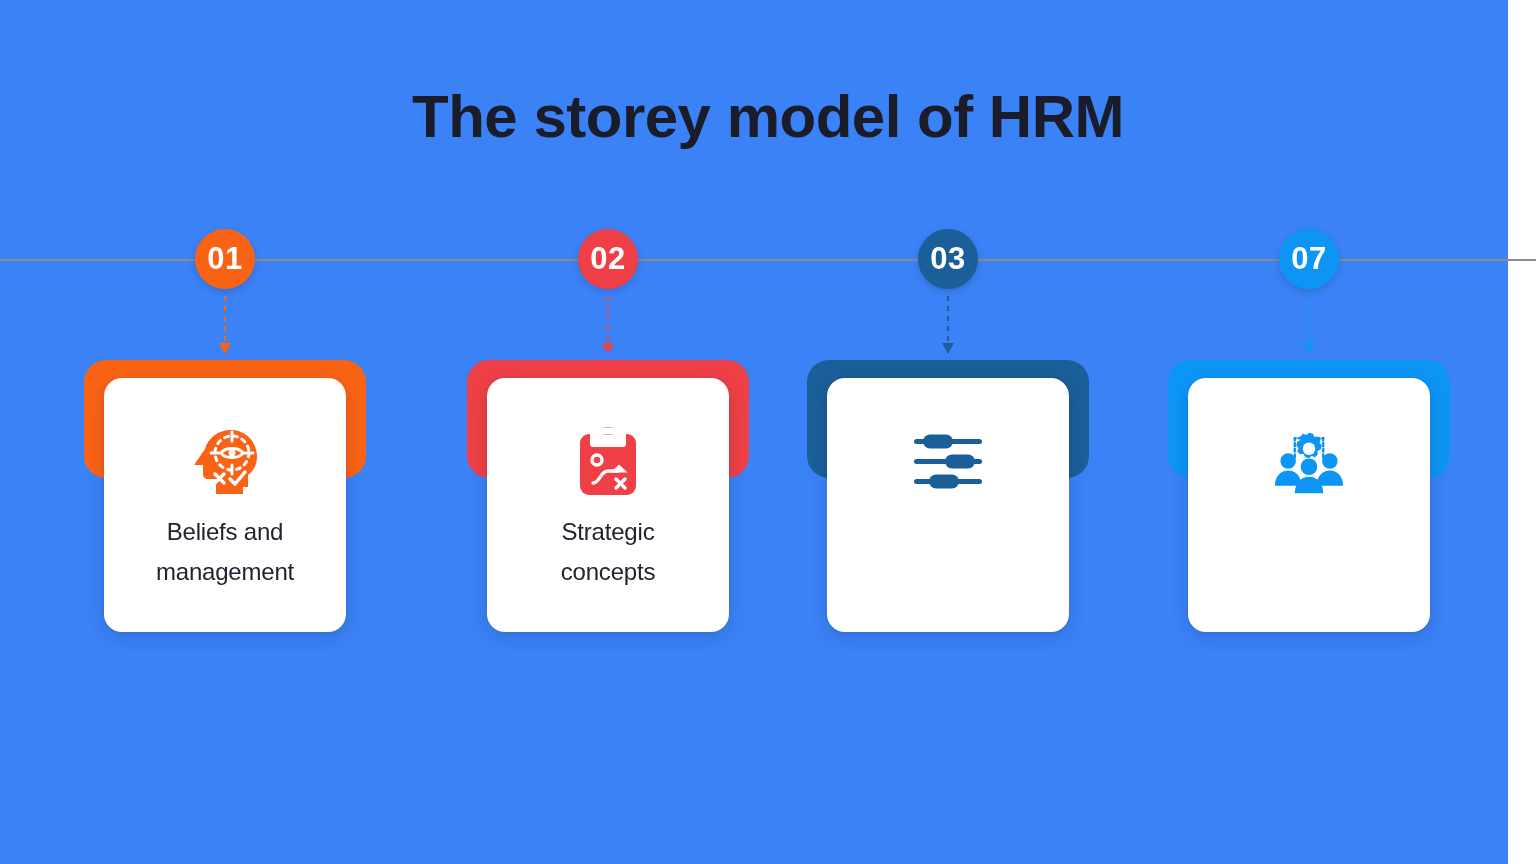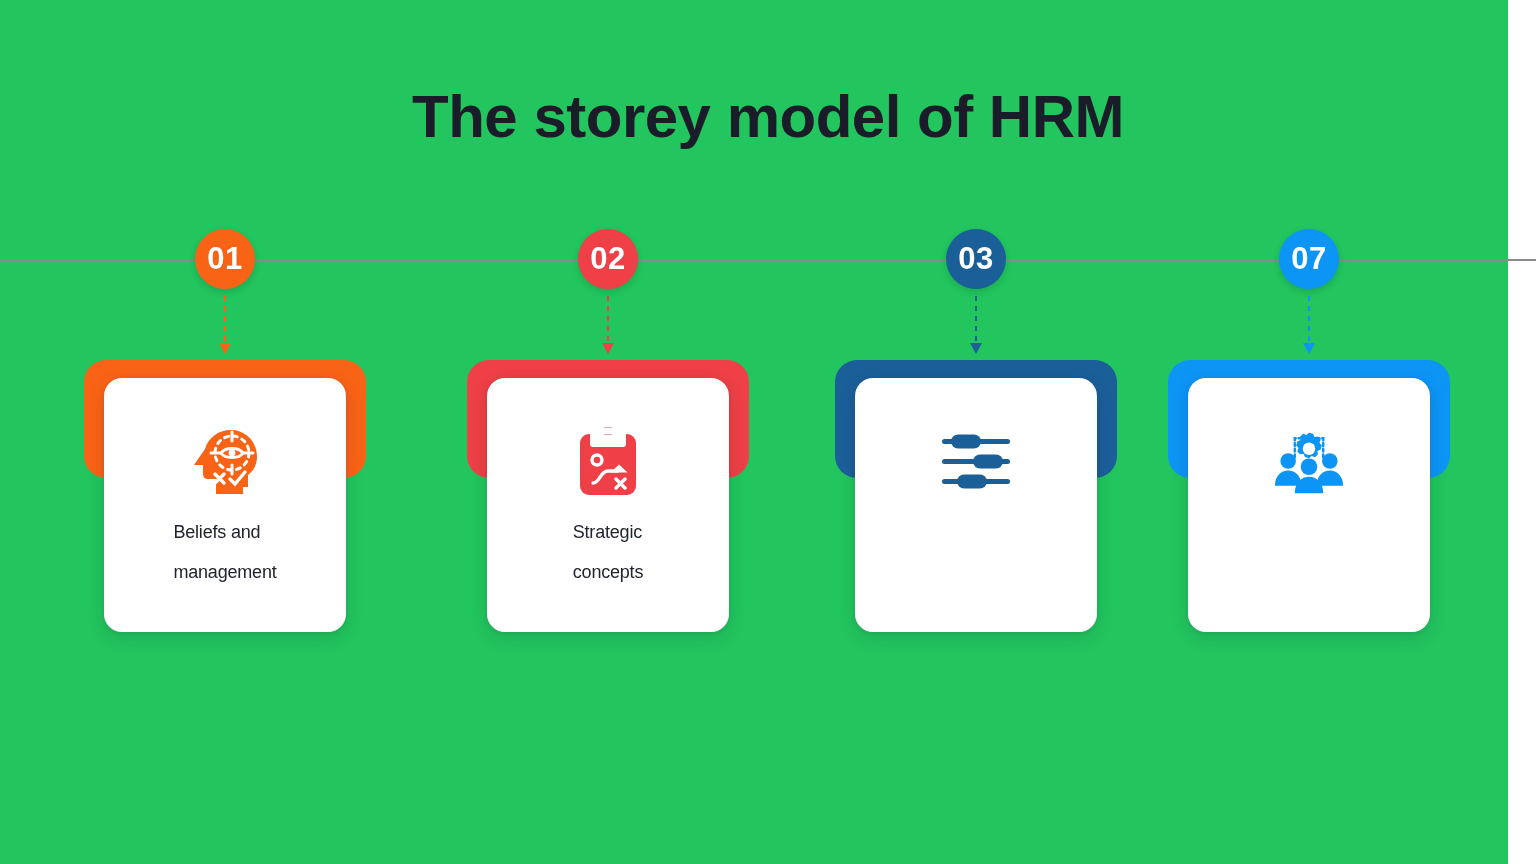--- a/index.html
+++ b/index.html
@@ -9,21 +9,21 @@
     height: 864px;
     background: #ffffff;
     font-family: "Liberation Sans", sans-serif;
     overflow: hidden;
   }
 
   .slide {
     position: relative;
     width: 1508px;
     height: 864px;
-    background: #22c55e;
+    background: #3b82f6;
   }
 
   
   .title {
     position: absolute;
     top: 82px;
     left: 0;
     width: 1536px;
     text-align: center;
     font-size: 60px;
@@ -54,21 +54,21 @@
   }
 
   .step {
     position: absolute;
     top: 0;
     width: 360px;
     height: 864px;
   }
   .step.s1 { left: 45px; }
   .step.s2 { left: 428px; }
-  .step.s3 { left: 796px; }
+  .step.s3 { left: 768px; }
   .step.s4 { left: 1129px; }
 
   
   .badge {
     position: absolute;
     top: 229px;
     left: 50%;
     transform: translateX(-50%);
     width: 60px;
     height: 60px;
@@ -160,23 +160,24 @@
     width: 72px;
     height: 72px;
     display: flex;
     align-items: center;
     justify-content: center;
     margin-bottom: 14px;
   }
   .card-icon svg { display: block; }
 
   .card-label {
-    font-size: 18px;
+    font-size: 24px;
     line-height: 40px;
     color: #20242e;
+    text-align: center;
     font-family: "Liberation Sans", sans-serif;
     letter-spacing: -0.2px;
     padding: 0 6px;
   }
 
   
   .logo {
     position: absolute;
     right: 38px;
     bottom: 32px;

